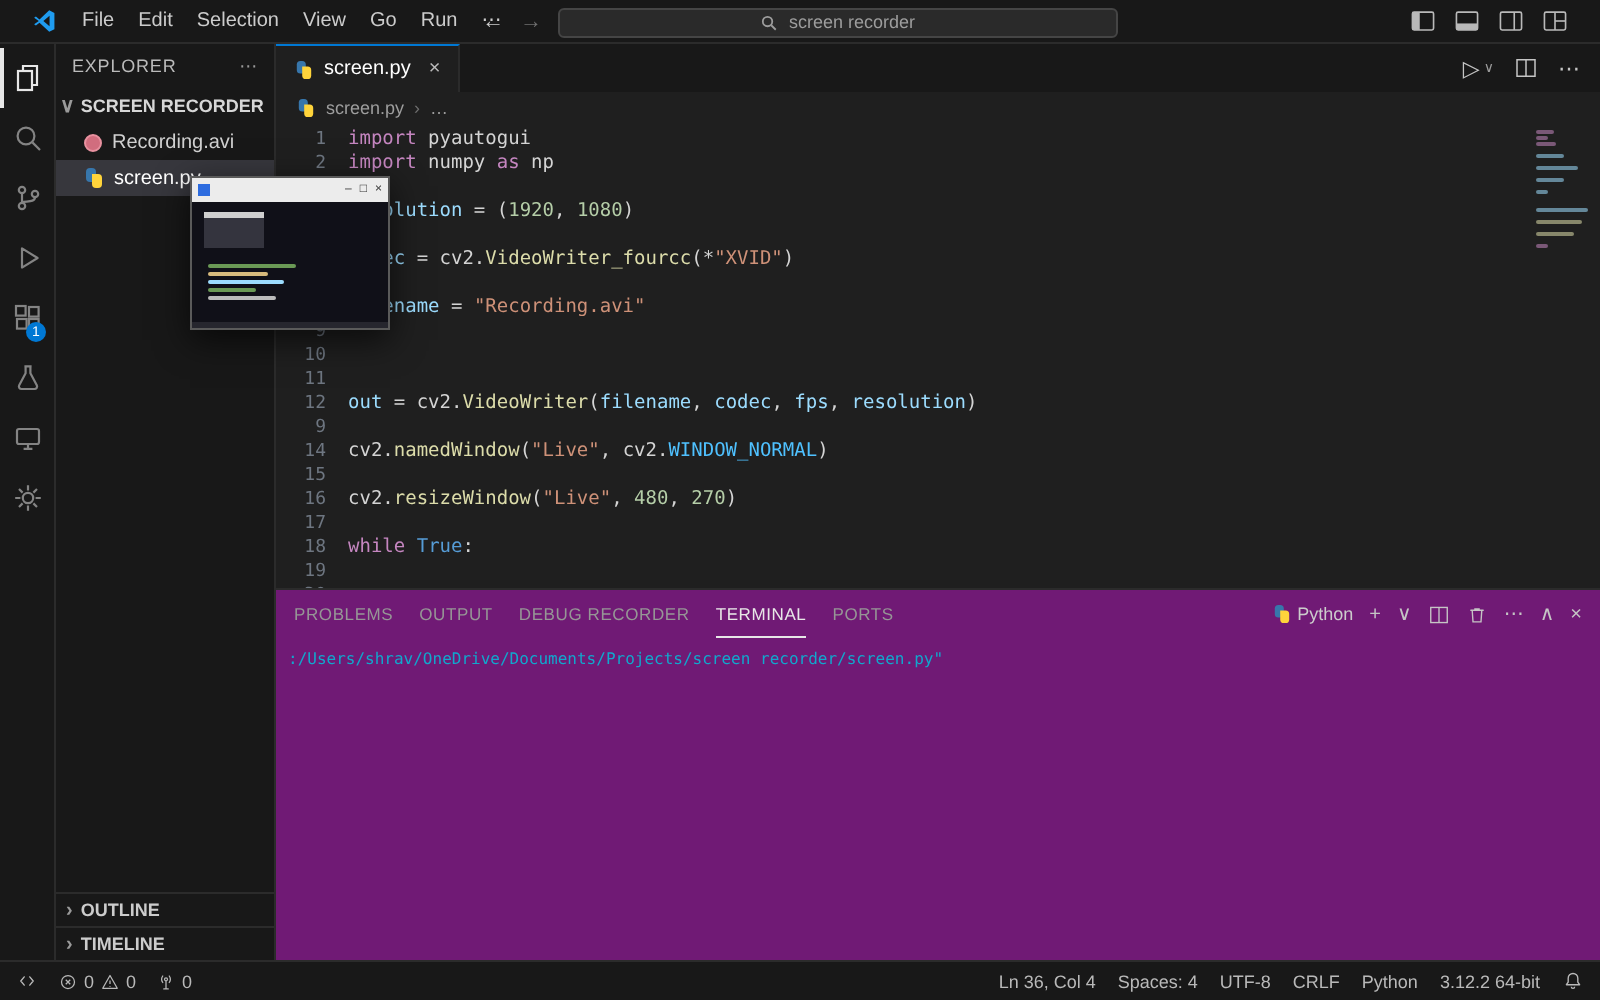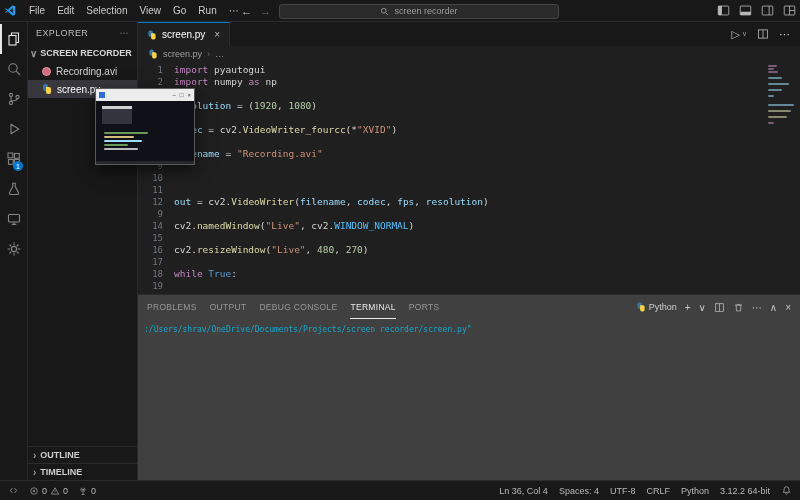--- a/index.html
+++ b/index.html
@@ -1,21 +1,21 @@
 <!DOCTYPE html>
 <html><head>
 <meta charset="utf-8">
 <style>
   *{margin:0;padding:0;box-sizing:border-box}
   html,body{width:800px;height:500px;overflow:hidden}
   body{position:relative;background:#1f1f1f;color:#ccc;font-family:"Liberation Sans",sans-serif;font-size:11px;-webkit-user-select:none;user-select:none}
   svg{display:block}
 
   
-  .titlebar{position:relative;height:22px;background:#181818;border-bottom:1px solid #2b2b2b;display:flex;align-items:center;padding:0 4px;z-index:20}
+  .titlebar{position:relative;height:22px;background:#181818;border-bottom:1px solid #2b2b2b;display:flex;align-items:center;padding:0 16px;z-index:20}
   .vscode-logo{margin-right:6px;display:flex}
   .menubar{display:flex;align-items:center}
   .menu-item{padding:0 6px;font-size:10px;color:#ccc;line-height:22px;cursor:default}
   .tb-center{position:absolute;left:50%;top:0;height:22px;transform:translateX(-50%);display:flex;align-items:center;gap:8px}
   .nav-arrow{color:#cccccc;font-size:11px;cursor:default}
   .nav-arrow.dim{color:#6f6f6f}
   .search-box{width:280px;height:15px;background:#2a2a2a;border:1px solid #454545;border-radius:3px;display:flex;align-items:center;justify-content:center;gap:5px;color:#9d9d9d;font-size:9px}
   .tb-right{margin-left:auto;display:flex;align-items:center;gap:9px;color:#b9b9b9}
 
   
@@ -57,21 +57,21 @@
   .gutter{width:36px;padding:2px 11px 0 0;text-align:right;color:#6e7681;font:9px/12px "DejaVu Sans Mono",monospace;flex:none}
   .ln{height:12px}
   .code{flex:1;padding-top:2px;font:9.5px/12px "DejaVu Sans Mono",monospace;color:#d4d4d4;overflow:hidden}
   .code-line{height:12px;white-space:pre}
   .tk-kw{color:#c586c0}.tk-var{color:#9cdcfe}.tk-num{color:#b5cea8}.tk-str{color:#ce9178}
   .tk-fn{color:#dcdcaa}.tk-const{color:#4fc1ff}.tk-bool{color:#569cd6}.tk-plain{color:#d4d4d4}
   .minimap{position:absolute;right:4px;top:3px;width:28px}
   .mm-bar{height:2px;margin-bottom:1px;border-radius:1px;opacity:.55}
 
   
-  .panel{height:186px;border-top:1px solid #2b2b2b;background:#404040;display:flex;flex-direction:column}
+  .panel{height:186px;border-top:1px solid #2b2b2b;background:#701a75;display:flex;flex-direction:column}
   .panel-header{height:24px;display:flex;align-items:center;padding:0 9px}
   .panel-tabs{display:flex;align-items:center;gap:13px;height:100%}
   .panel-tab{font-size:8.5px;letter-spacing:.3px;color:#969696;height:100%;display:flex;align-items:center;border-bottom:1px solid transparent;cursor:pointer}
   .panel-tab.active{color:#e7e7e7;border-bottom-color:#e7e7e7}
   .panel-actions{margin-left:auto;display:flex;align-items:center;gap:8px;color:#c5c5c5;font-size:10px}
   .pa{display:flex;align-items:center;gap:3px;cursor:pointer}
   .pa.shell{font-size:9px;color:#cccccc}
   .terminal{flex:1;padding:5px 0 0 6px;font:8px/12px "DejaVu Sans Mono",monospace;color:#cccccc;overflow:hidden}
   .t-line{white-space:pre;height:12px}
   .t-plain{color:#cccccc}.t-cmd{color:#d7ba7d}.t-str{color:#11a8cd}
@@ -324,21 +324,21 @@
           <div class="mm-bar" style="width: 0px; background: transparent;"></div>
           <div class="mm-bar" style="width: 6px; background: rgb(197, 134, 192);"></div>
         </div>
     </div>
 
     <div class="panel">
       <div class="panel-header">
         <div class="panel-tabs">
             <div class="panel-tab">PROBLEMS</div>
             <div class="panel-tab">OUTPUT</div>
-            <div class="panel-tab">DEBUG CONSOLE</div>
+            <div class="panel-tab">DEBUG RECORDER</div>
             <div class="panel-tab active">TERMINAL</div>
             <div class="panel-tab">PORTS</div>
           </div>
         <div class="panel-actions">
           <span class="pa shell">
             <span class="python-icon sm"></span>
             <span>Python</span>
           </span>
           <span class="pa">+</span>
           <span class="pa mini">∨</span>

